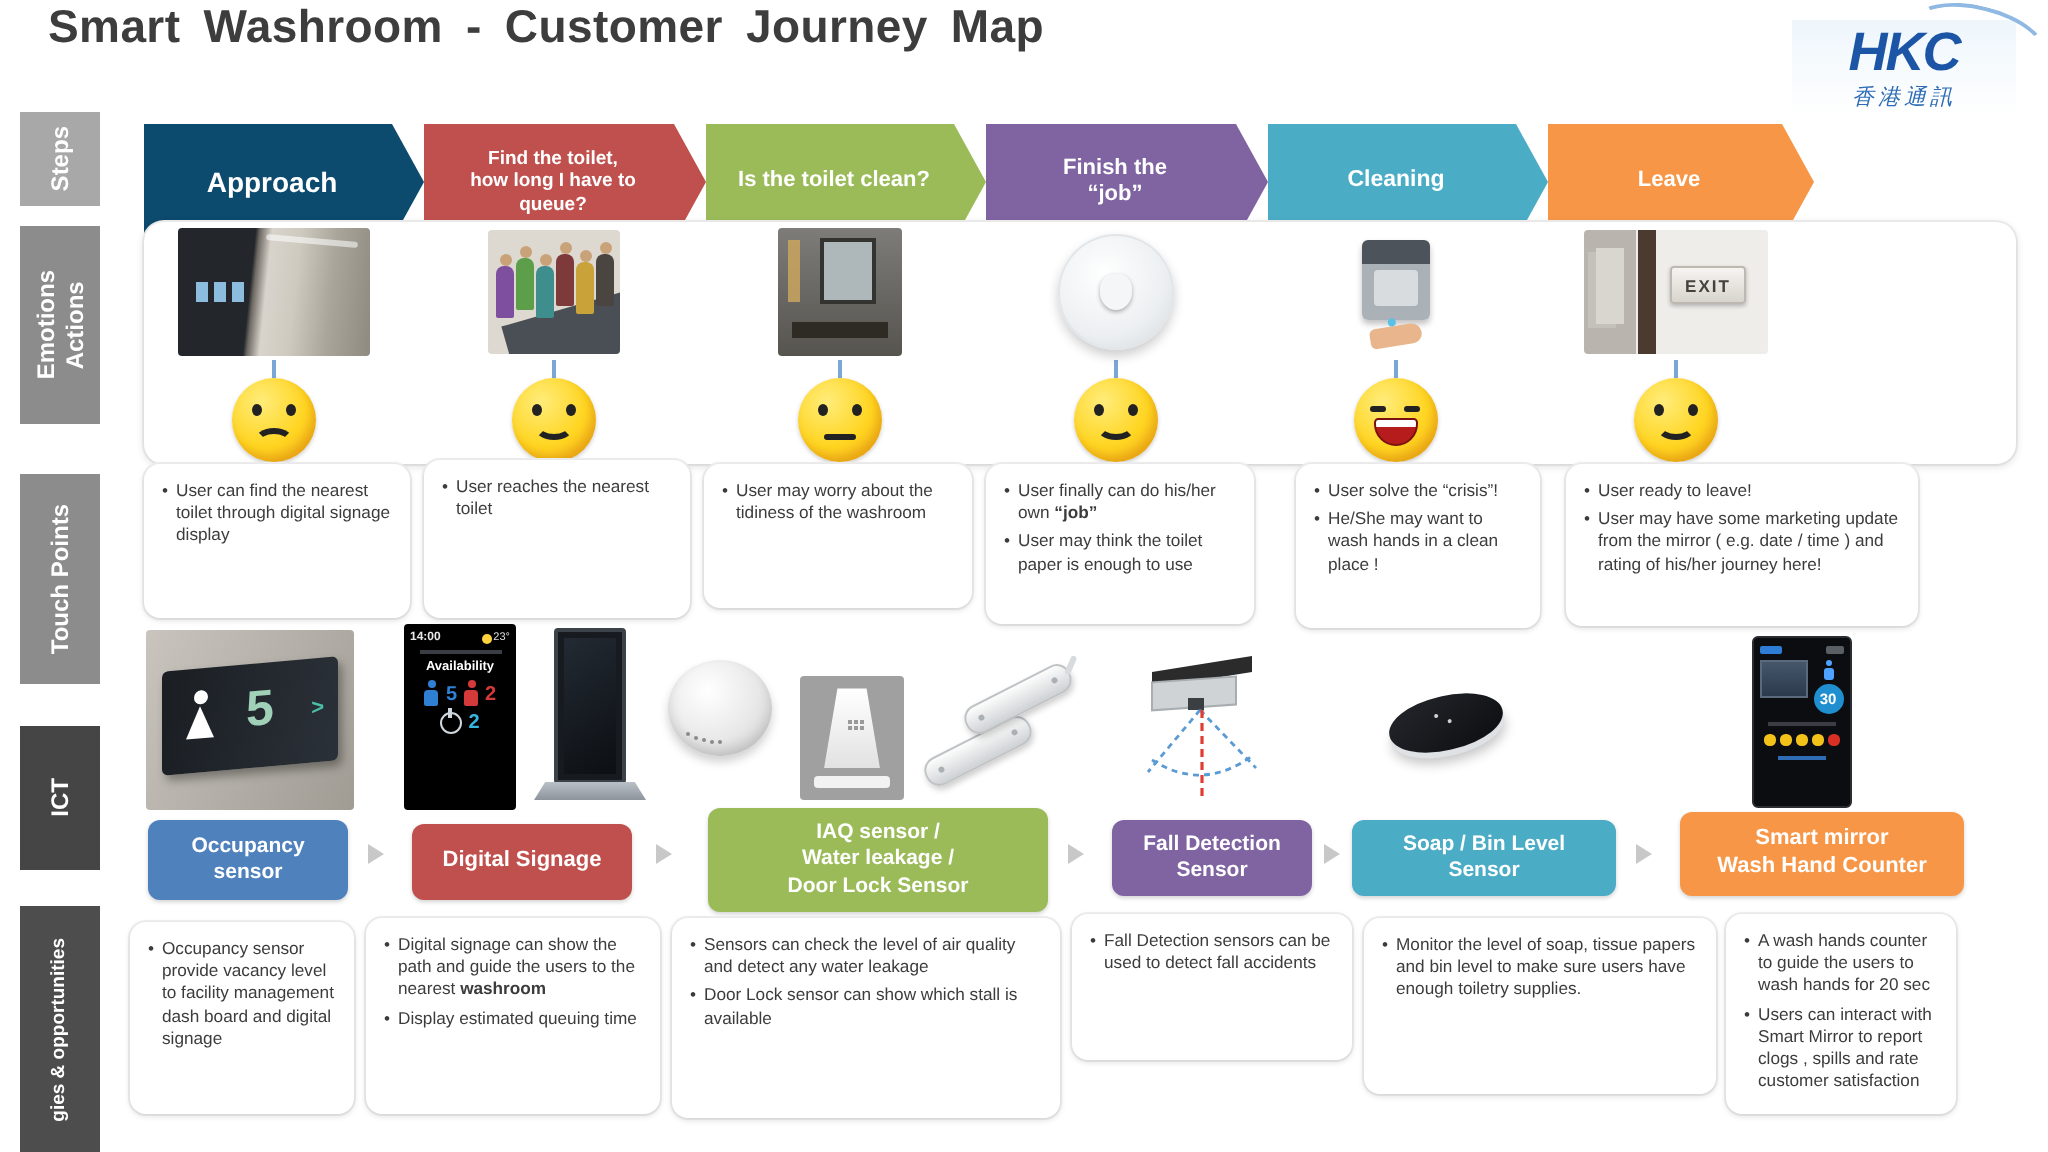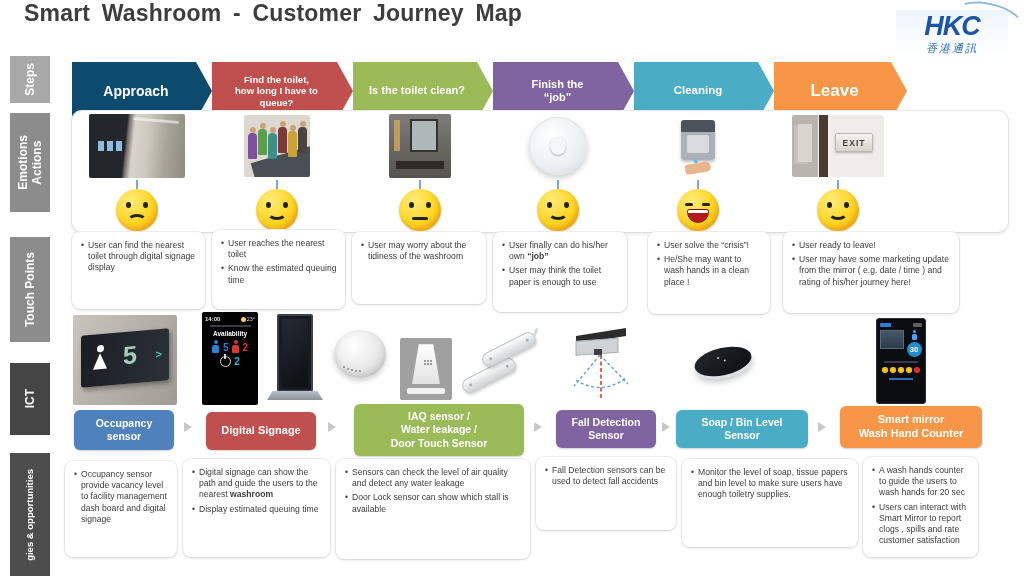--- a/index.html
+++ b/index.html
@@ -33,21 +33,21 @@
   
   .step{position:absolute;top:62px;height:58px;display:flex;align-items:center;
         justify-content:center;color:#fff;font-weight:bold;text-align:center;
         white-space:pre-line;line-height:1.2;box-sizing:border-box;padding-right:12px;
         clip-path:polygon(0 0,calc(100% - 16px) 0,100% 50%,calc(100% - 16px) 100%,0 100%);}
   .step1{left:72px;width:140px;background:#0c4a6e;font-size:14px;}
   .step2{left:212px;width:141px;background:#c0504d;font-size:9.5px;}
   .step3{left:353px;width:140px;background:#9bbb59;font-size:11px;}
   .step4{left:493px;width:141px;background:#8064a2;font-size:11px;}
   .step5{left:634px;width:140px;background:#4bacc6;font-size:11.5px;}
-  .step6{left:774px;width:133px;background:#f79646;font-size:17px;}
+  .step6{left:774px;width:133px;background:#f79646;font-size:11px;}
 
   
   .emo-band{position:absolute;left:72px;top:111px;width:936px;height:121px;background:#fff;
             border-radius:10px;box-shadow:0 1px 4px rgba(0,0,0,.15),0 0 0 1px #f2f2f2;}
   .emo-col{position:absolute;top:112px;width:124px;display:flex;flex-direction:column;
            align-items:center;}
   .emo-img-area{height:68px;display:flex;align-items:center;justify-content:center;}
   .connector{width:2px;height:9px;background:#7ba7d7;}
   .face{position:relative;width:42px;height:42px;border-radius:50%;
         background:radial-gradient(circle at 35% 28%,#ffec7a 0%,#ffd521 55%,#f3a71b 100%);
@@ -331,21 +331,20 @@
 </div>
 
 <div class="card" style="left:72px;top:232px;width:133px;height:77px;">
   <ul>
     <li><span>User can find the nearest toilet through digital signage display</span><b></b><span></span></li>
   </ul>
 </div>
 <div class="card" style="left:212px;top:230px;width:133px;height:79px;">
   <ul>
     <li><span>User reaches the nearest toilet</span><b></b><span></span></li>
-    <li><span>Know the estimated queuing time</span><b></b><span></span></li>
   </ul>
 </div>
 <div class="card" style="left:352px;top:232px;width:134px;height:72px;">
   <ul>
     <li><span>User may worry about the tidiness of the washroom</span><b></b><span></span></li>
   </ul>
 </div>
 <div class="card" style="left:493px;top:232px;width:134px;height:80px;">
   <ul>
     <li><span>User finally can do his/her own </span><b>“job”</b><span></span></li>
@@ -452,21 +451,21 @@
   <div class="mir-bottom"></div>
 </div>
 
 <div class="ict-label" style="left:74px;top:410px;width:100px;height:40px;background:#4f81bd;">Occupancy
 sensor</div>
 <div class="gap-arrow" style="left:184px;"></div>
 <div class="ict-label" style="left:206px;top:412px;width:110px;height:38px;font-size:11px;background:#c0504d;">Digital Signage</div>
 <div class="gap-arrow" style="left:328px;"></div>
 <div class="ict-label" style="left:354px;top:404px;width:170px;height:52px;background:#9bbb59;">IAQ sensor /
 Water leakage /
-Door Touch Sensor</div>
+Door Lock Sensor</div>
 <div class="gap-arrow" style="left:534px;"></div>
 <div class="ict-label" style="left:556px;top:410px;width:100px;height:38px;background:#8064a2;">Fall Detection
 Sensor</div>
 <div class="gap-arrow" style="left:662px;"></div>
 <div class="ict-label" style="left:676px;top:410px;width:132px;height:38px;background:#4bacc6;">Soap / Bin Level
 Sensor</div>
 <div class="gap-arrow" style="left:818px;"></div>
 <div class="ict-label" style="left:840px;top:406px;width:142px;height:42px;font-size:11px;background:#f79646;">Smart mirror
 Wash Hand Counter</div>
 

